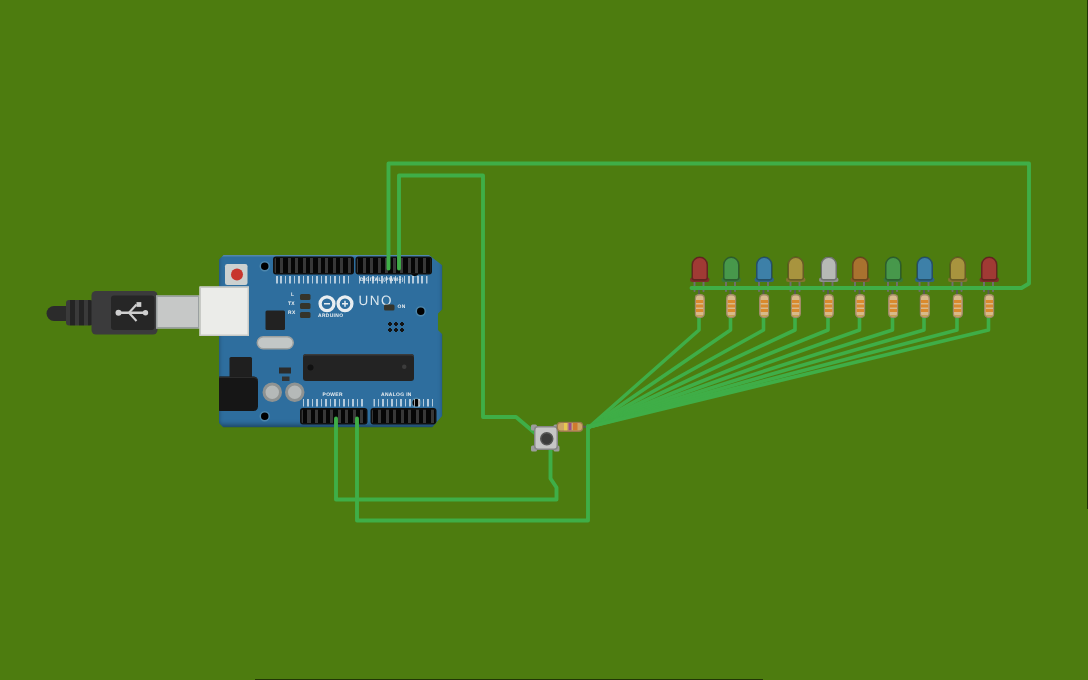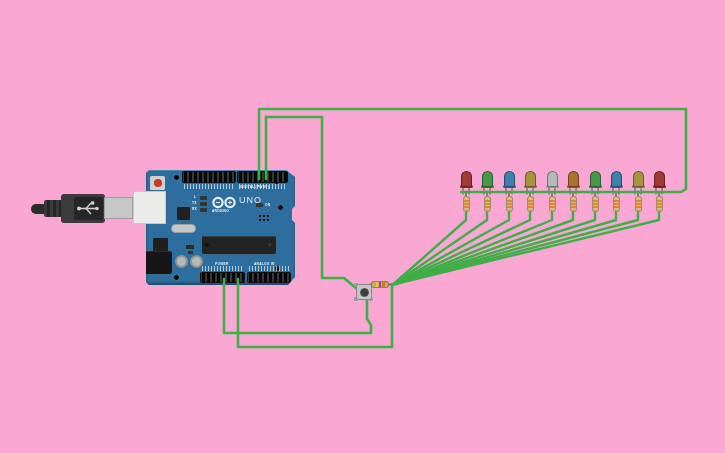--- a/index.html
+++ b/index.html
@@ -1,16 +1,16 @@
 <!DOCTYPE html>
 <html style="--board: #2e6e9e;"><head>
 <meta charset="utf-8">
 <style>
   html,body{margin:0;padding:0;background:#000;}
-  #canvas{position:relative;width:725px;height:453px;background:#f9a8d4;overflow:hidden;
+  #canvas{position:relative;width:725px;height:453px;background:#4d7c0f;overflow:hidden;
           font-family:"Liberation Sans",sans-serif;}
   .abs{position:absolute;}
   
   #board{left:146px;top:170px;width:149px;height:115px;background:var(--board,#2e6e9e);
          clip-path:polygon(3px 0,140px 0,149px 7px,149px 36px,146px 39px,146px 50px,149px 53px,149px 107px,142px 115px,3px 115px,0 112px,0 3px);
          box-shadow:inset 0 1px 0 rgba(255,255,255,.18), inset 0 -2px 3px rgba(0,0,0,.35);}
   .hole{width:7px;height:7px;border-radius:50%;background:#000;border:1px solid #4d87ad;box-sizing:border-box;}
   .hdr{background:#1d1d1d;border-radius:1px;
        background-image:repeating-linear-gradient(90deg,#060606 1px,#060606 4px,#383838 4px,#383838 6px);
        box-shadow:0 0 0 1px #101010;}

